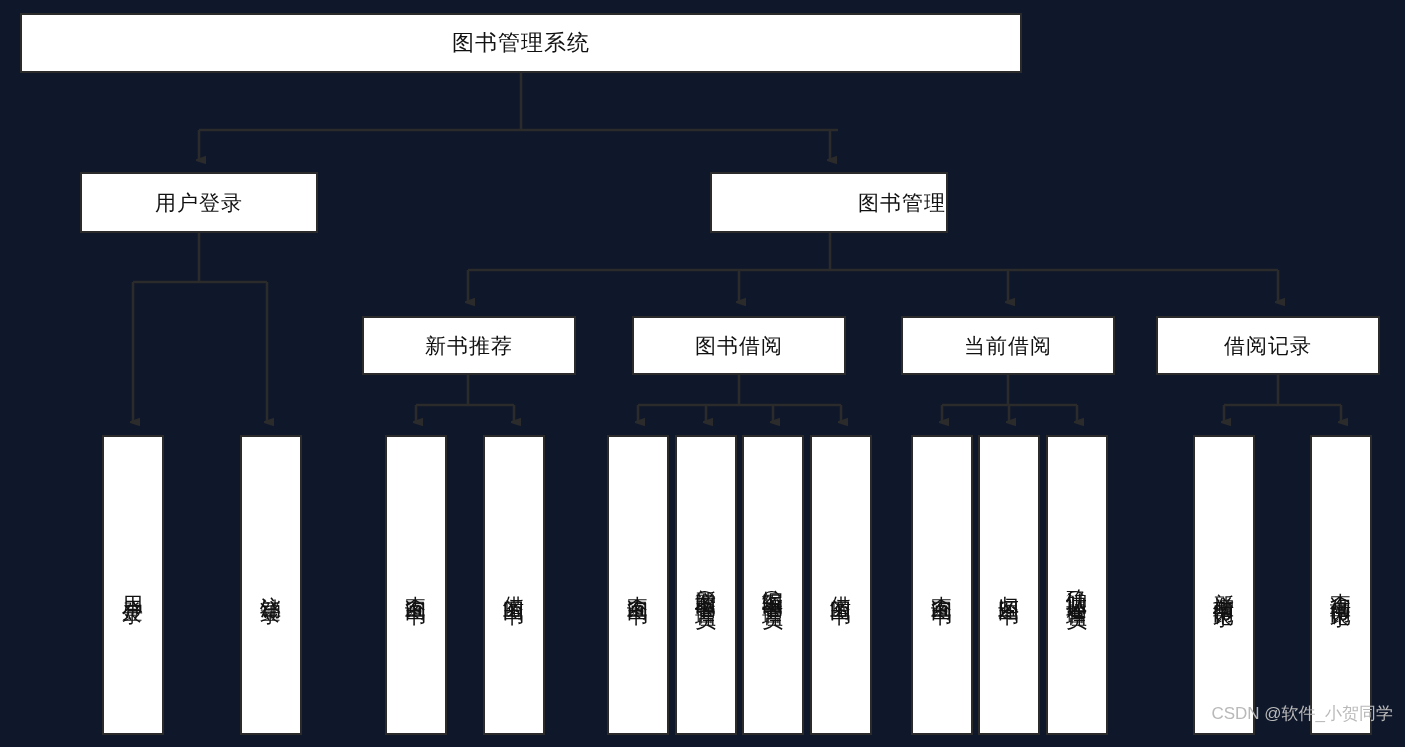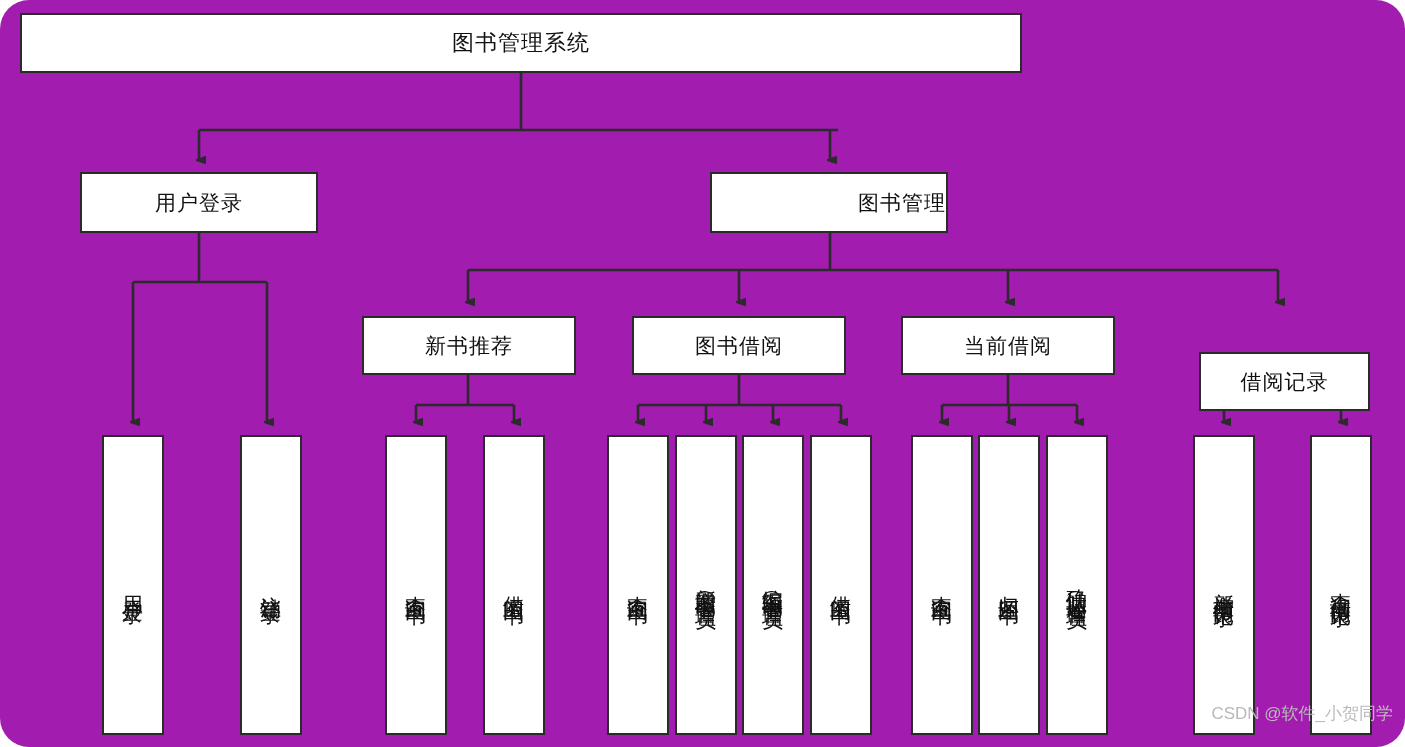--- a/index.html
+++ b/index.html
@@ -7,23 +7,22 @@
     padding: 0;
     background: #ffffff;
   }
   body {
     font-family: "Liberation Sans", "DejaVu Sans", sans-serif;
   }
   #stage {
     position: relative;
     width: 1405px;
     height: 747px;
-    background: #a21caf;
+    background: #0f172a;
     overflow: hidden;
-    border-radius: 29px;
   }
   #wires {
     position: absolute;
     left: 0;
     top: 0;
     width: 1405px;
     height: 747px;
     pointer-events: none;
   }
   .node {
@@ -132,21 +131,21 @@
 
   <div class="node node-h" style="left:362px; top:316px; width:214px; height:59px;">
     <span>新书推荐</span>
   </div>
   <div class="node node-h" style="left:901px; top:316px; width:214px; height:59px;">
     <span>当前借阅</span>
   </div>
   <div class="node node-h" style="left:632px; top:316px; width:214px; height:59px;">
     <span>图书借阅</span>
   </div>
-  <div class="node node-h" style="left:1199px; top:316px; width:171px; height:59px;margin-top:36px;">
+  <div class="node node-h" style="left:1156px; top:316px; width:224px; height:59px;">
     <span>借阅记录</span>
   </div>
 
   <div class="node node-v" style="left:102px; top:435px; width:62px; height:300px;">
     <span>用户登录</span>
   </div>
   <div class="node node-v" style="left:240px; top:435px; width:62px; height:300px;">
     <span>注销登录</span>
   </div>
 

